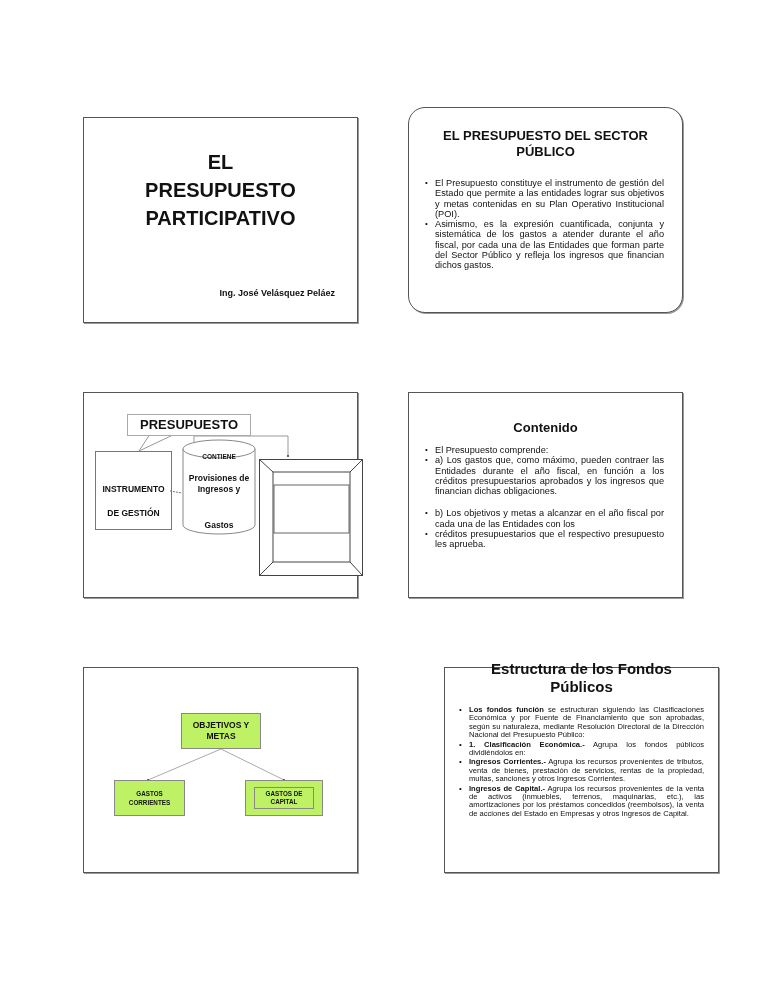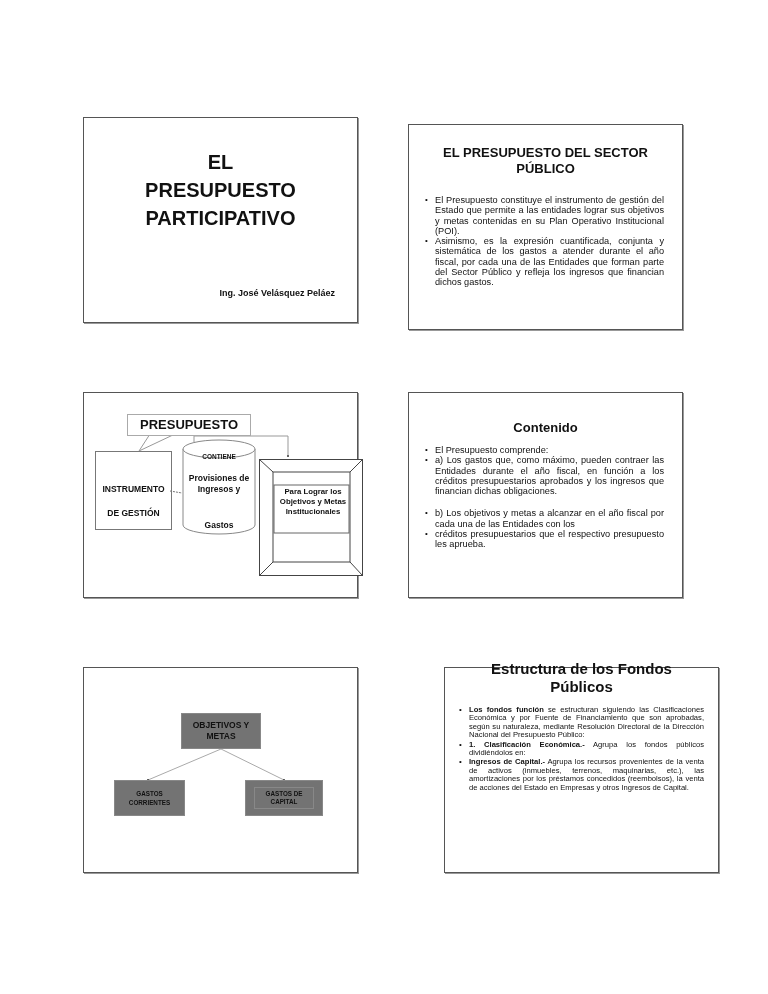--- a/index.html
+++ b/index.html
@@ -1,21 +1,21 @@
 <!DOCTYPE html>
 <html><head>
 <meta charset="utf-8">
 <style>
   html, body { margin: 0; padding: 0; background: #ffffff; }
   body { width: 768px; height: 994px; position: relative; overflow: hidden;
          font-family: "Liberation Sans", sans-serif; color: #111; }
   .slide { position: absolute; width: 275px; height: 206px; border: 1.5px solid #555;
            background: #fff; box-sizing: border-box; box-shadow: 1px 1px 0 #999; }
   .s1 { left: 83px; top: 117px; }
-  .s2 { left: 408px; top: 124px; }
+  .s2 { left: 408px; top: 107px; border-radius: 17px; }
   .s3 { left: 83px; top: 392px; }
   .s4 { left: 408px; top: 392px; }
   .s5 { left: 83px; top: 667px; }
   .s6 { left: 408px; top: 667px; margin-left: 36px; }
 
   
   .title-big { position: absolute; left: 0; right: 0; top: 30px; text-align: center;
                font-weight: bold; font-size: 20px; line-height: 28px; }
   .author { position: absolute; right: 22px; top: 170px; font-weight: bold; font-size: 9px; }
 
@@ -47,21 +47,21 @@
   .cyl-text { position: absolute; left: 98px; width: 74px; text-align: center; font-weight: bold; }
   .cyl-top-label { top: 60px; font-size: 6.5px; }
   .cyl-body { top: 80px; font-size: 8.5px; line-height: 11px; }
   .cyl-gastos { top: 127px; font-size: 8.5px; }
   .bevel { position: absolute; left: 175px; top: 66px; width: 104px; height: 117px; }
   .goal-text { position: absolute; left: 193px; top: 94px; width: 72px; height: 46px;
                font-weight: bold; font-size: 7.8px; line-height: 10px; text-align: center; }
   .connector { position: absolute; left: 0; top: 0; width: 275px; height: 206px; pointer-events: none; }
 
   
-  .box { position: absolute; border: 1px solid #888; background: #737373; text-align: center;
+  .box { position: absolute; border: 1px solid #888; background: #bef264; text-align: center;
          font-weight: bold; box-sizing: border-box; display: flex; align-items: center; justify-content: center; }
   .obj-box { left: 97px; top: 45px; width: 80px; height: 36px; font-size: 8.5px; line-height: 11px; }
   .gc-box { left: 30px; top: 112px; width: 71px; height: 36px; font-size: 6.3px; line-height: 9px; }
   .gk-box { left: 161px; top: 112px; width: 78px; height: 36px; }
   .gk-inner { width: 58px; height: 20px; border: 1px solid #888; display: flex; align-items: center;
               justify-content: center; font-size: 6.3px; line-height: 8px; }
 </style>
 </head>
 <body>
 
@@ -109,21 +109,20 @@
   <div class="cyl-text cyl-gastos">Gastos</div>
   <svg class="bevel" viewBox="0 0 104 117">
     <rect x="0.5" y="0.5" width="103" height="116" fill="#fff" stroke="#444" stroke-width="1"></rect>
     <rect x="14" y="13" width="77" height="90" fill="#fff" stroke="#444" stroke-width="1"></rect>
     <line x1="0.5" y1="0.5" x2="14" y2="13" stroke="#444"></line>
     <line x1="103.5" y1="0.5" x2="91" y2="13" stroke="#444"></line>
     <line x1="0.5" y1="116.5" x2="14" y2="103" stroke="#444"></line>
     <line x1="103.5" y1="116.5" x2="91" y2="103" stroke="#444"></line>
     <rect x="15" y="26" width="75" height="48" fill="#fff" stroke="#666" stroke-width="1"></rect>
   </svg>
-  <div class="goal-text">Para Lograr los Objetivos y Metas Institucionales</div>
 </div>
 
 <div class="slide s4">
   <div class="s-title">Contenido</div>
   <ul class="bullets">
     <li>El Presupuesto comprende:</li>
     <li>a) Los gastos que, como máximo, pueden contraer las Entidades durante el año fiscal, en función a los créditos presupuestarios aprobados y los ingresos que financian dichas obligaciones.</li>
     <li class="gap">b) Los objetivos y metas a alcanzar en el año fiscal por cada una de las Entidades con los</li>
     <li>créditos presupuestarios que el respectivo presupuesto les aprueba.</li>
   </ul>
@@ -144,15 +143,16 @@
 </div>
 
 <div class="slide s6">
   <div class="s-title">
     <div>Estructura de los Fondos</div>
     <div>Públicos</div>
   </div>
   <ul class="bullets">
     <li><span class="b">Los fondos función</span><span> se estructuran siguiendo las Clasificaciones Económica y por Fuente de Financiamiento que son aprobadas, según su naturaleza, mediante Resolución Directoral de la Dirección Nacional del Presupuesto Público:</span></li>
     <li><span class="b">1. Clasificación Económica.-</span><span> Agrupa los fondos públicos dividiéndolos en:</span></li>
+    <li><span class="b">Ingresos Corrientes.-</span><span> Agrupa los recursos provenientes de tributos, venta de bienes, prestación de servicios, rentas de la propiedad, multas, sanciones y otros Ingresos Corrientes.</span></li>
     <li><span class="b">Ingresos de Capital.-</span><span> Agrupa los recursos provenientes de la venta de activos (inmuebles, terrenos, maquinarias, etc.), las amortizaciones por los préstamos concedidos (reembolsos), la venta de acciones del Estado en Empresas y otros Ingresos de Capital.</span></li>
   </ul>
 </div>
 
 </body></html>

